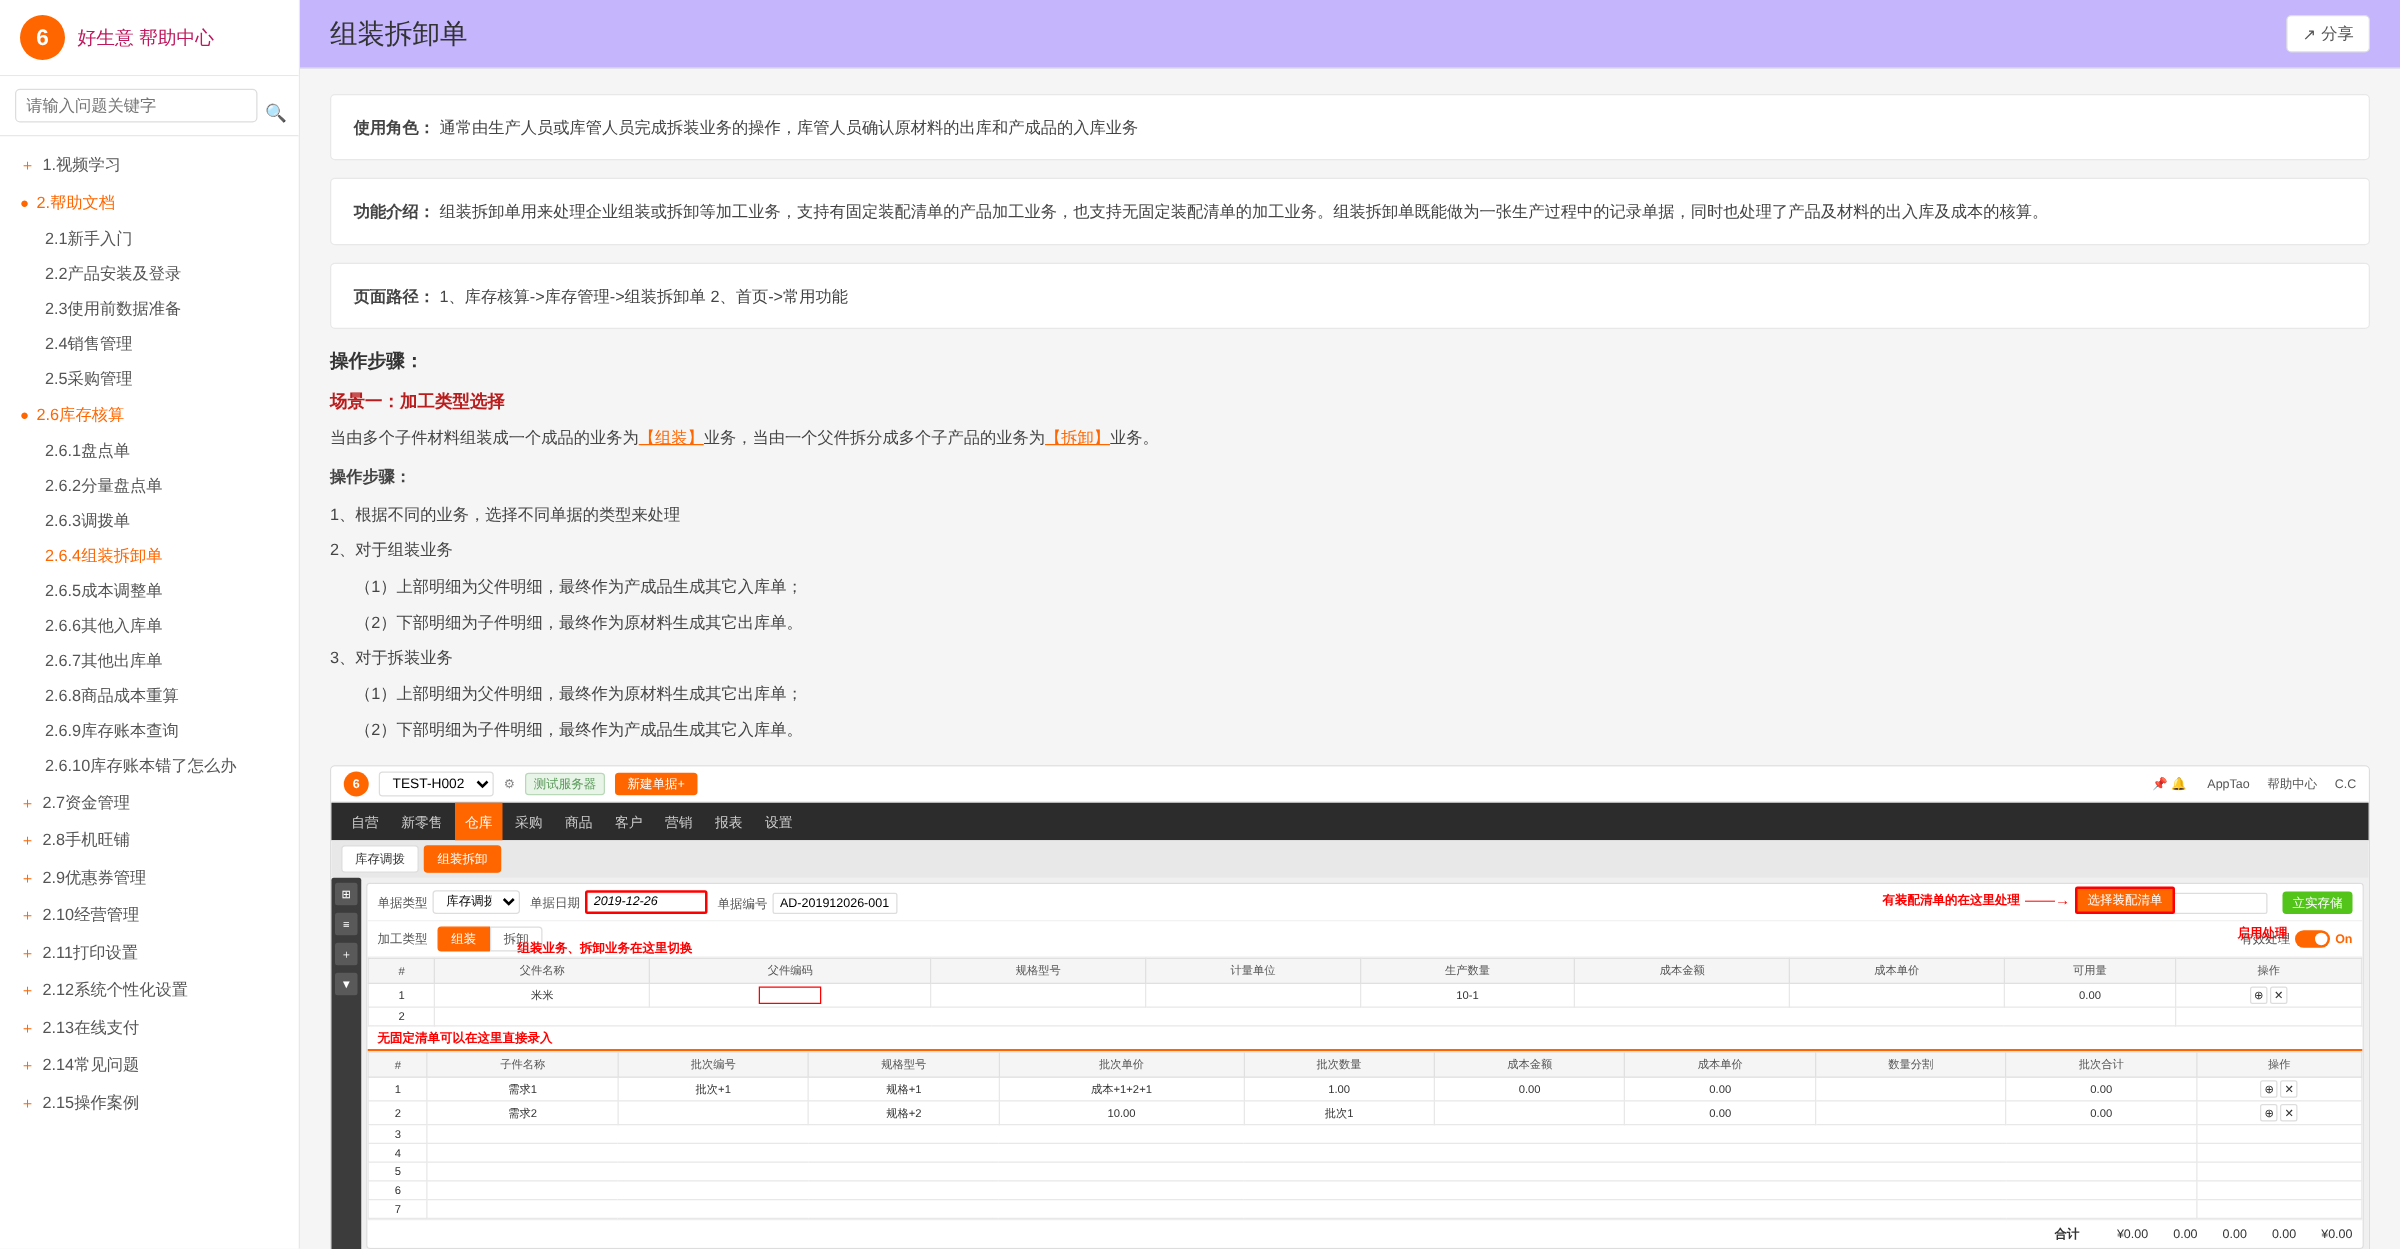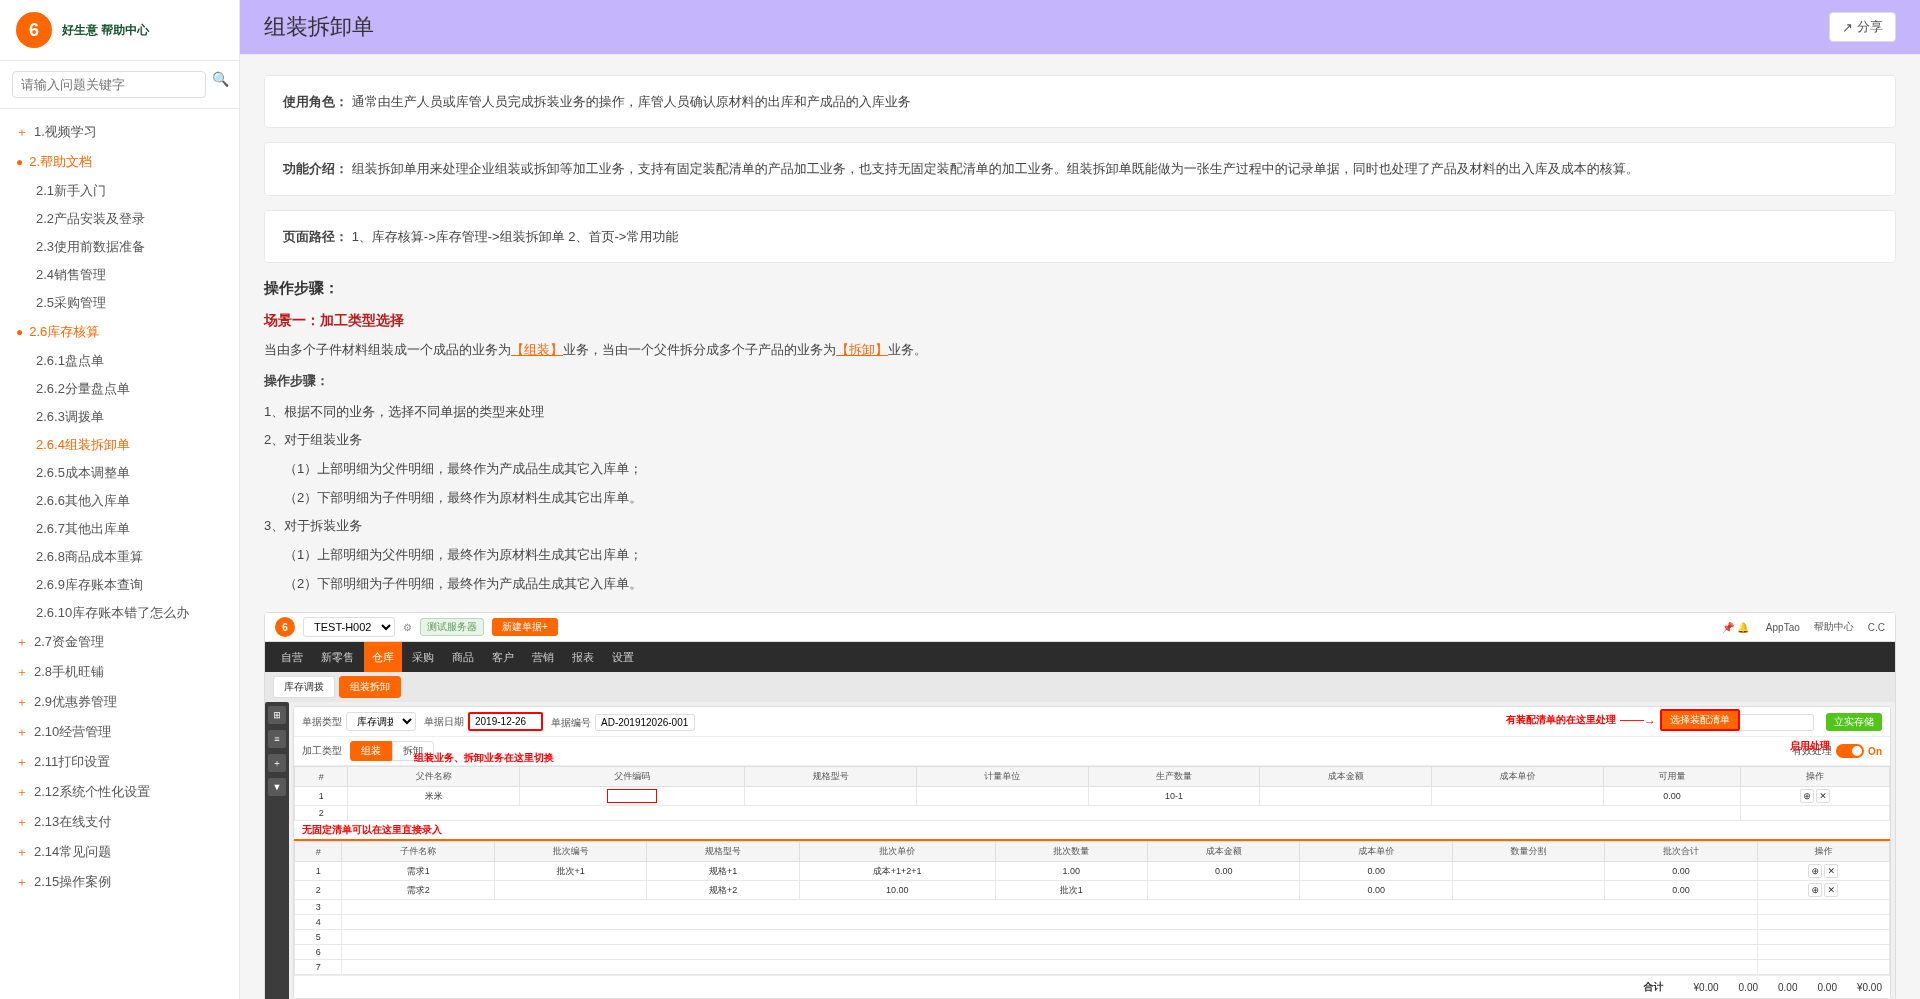--- a/index.html
+++ b/index.html
@@ -34,30 +34,30 @@
       align-items: center;
       justify-content: center;
       color: #fff;
       font-size: 18px;
       font-weight: bold;
       margin-right: 10px;
       flex-shrink: 0;
     }
 
     .logo-text {
-      font-size: 12px;
-      font-weight: bold;
-      color: #14532d;
+      font-size: 15px;
+      font-weight: normal;
+      color: #be185d;
     }
 
     .search-box {
       padding: 10px 12px;
       border-bottom: 1px solid #e8e8e8;
       display: flex;
-      align-items: flex-start;
+      align-items: flex-end;
       background: #fff;
     }
 
     .search-box input {
       flex: 1;
       border: 1px solid #ddd;
       border-radius: 4px;
       padding: 5px 8px;
       font-size: 13px;
       color: #999;
@@ -553,21 +553,21 @@
 
             <div style="flex:1;display:flex;flex-direction:column;background:#fff;margin:4px;border-radius:3px;border:1px solid #ddd;overflow:hidden;">
 
               <div style="display:flex;align-items:flex-end;padding:5px 8px;border-bottom:1px solid #eee;background:#fff;flex-wrap:wrap;gap:8px;position:relative;">
                 <div style="display:flex;align-items:center;gap:4px;font-size:10px;">
                   <span style="color:#555;white-space:nowrap;">单据类型</span>
                   <select class="sim-select" style="font-size:10px;width:70px;"><option>库存调拨</option></select>
                 </div>
                 <div style="display:flex;align-items:center;gap:4px;font-size:10px;">
                   <span style="color:#555;">单据日期</span>
-                  <input class="sim-input red-box" value="2019-12-26" style="width: 75px;">
+                  <input class="sim-input red-box" value="2019-12-26" style="width: 98px; font-style: italic;">
                 </div>
                 <div style="display:flex;align-items:center;gap:4px;font-size:10px;">
                   <span style="color:#555;">单据编号</span>
                   <input class="sim-input" value="AD-201912026-001" style="width: 100px;">
                 </div>
 
                 <div style="position:absolute;right:150px;top:2px;display:flex;align-items:center;gap:4px;">
                   <span class="sim-annotation">有装配清单的在这里处理</span>
                   <span style="color:#f00;font-size:12px;">——→</span>
                   <button class="sim-btn sim-btn-orange red-box" style="font-size:10px;">选择装配清单</button>

